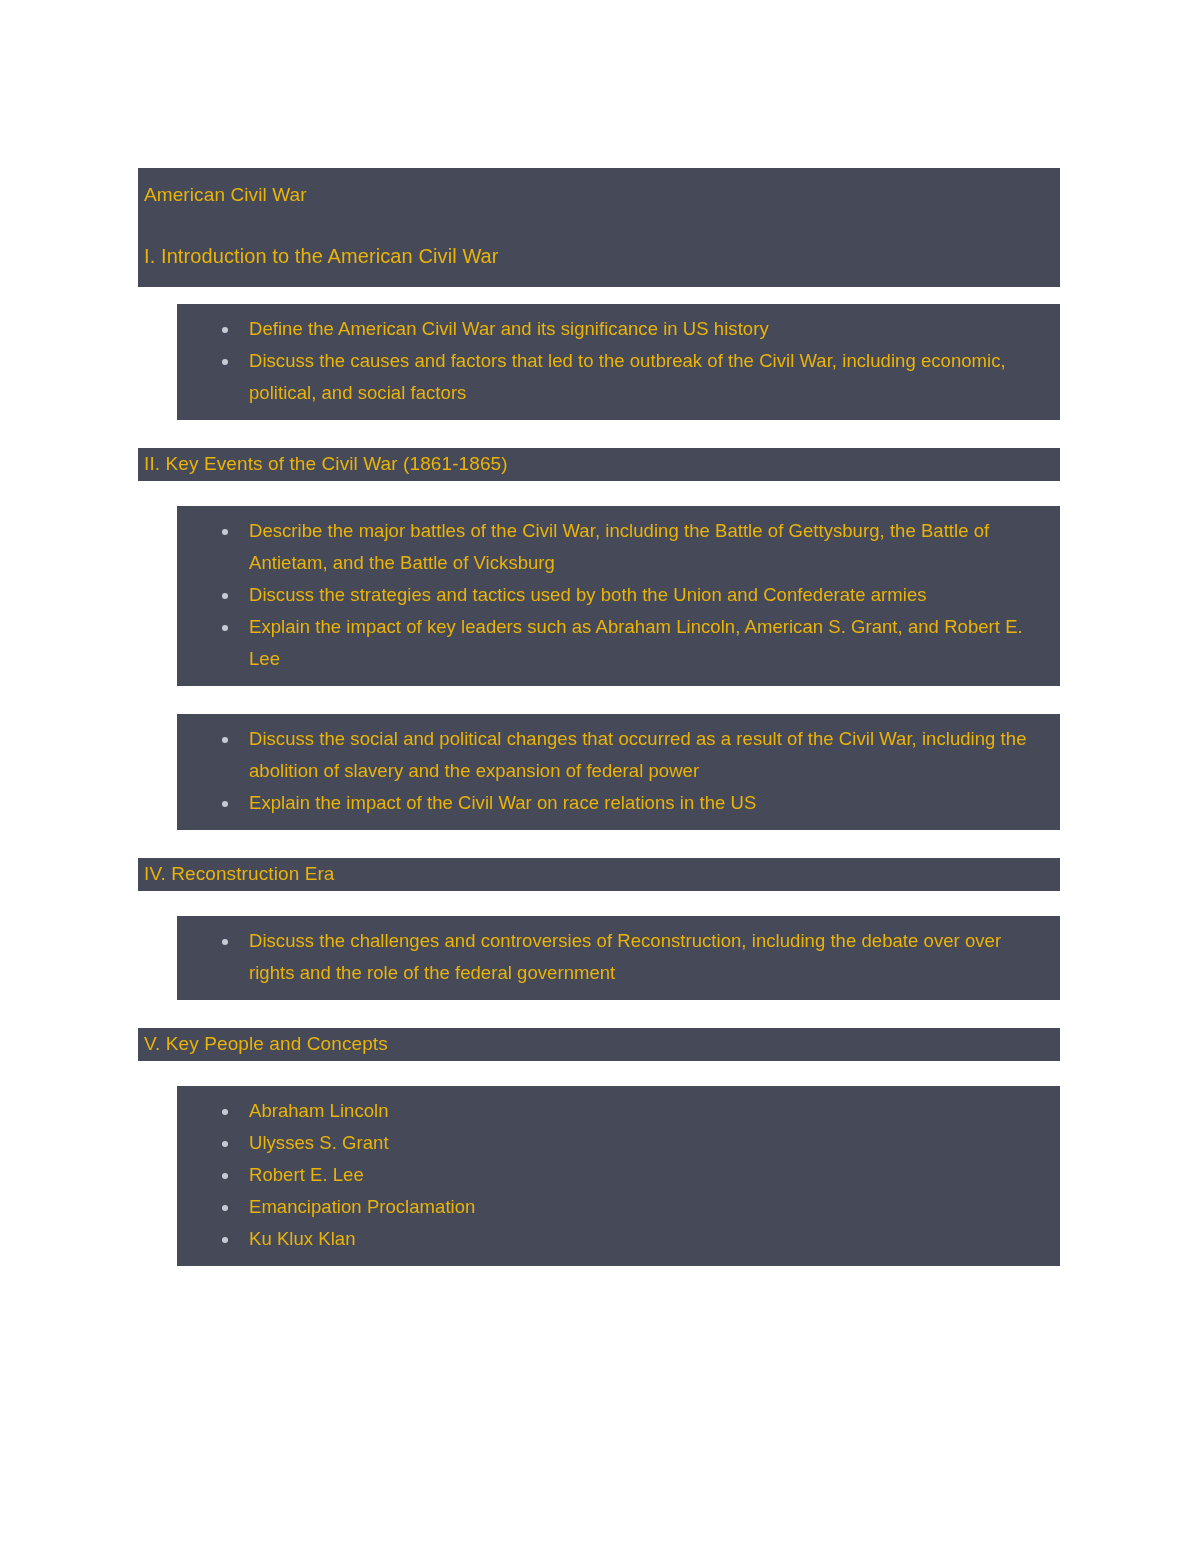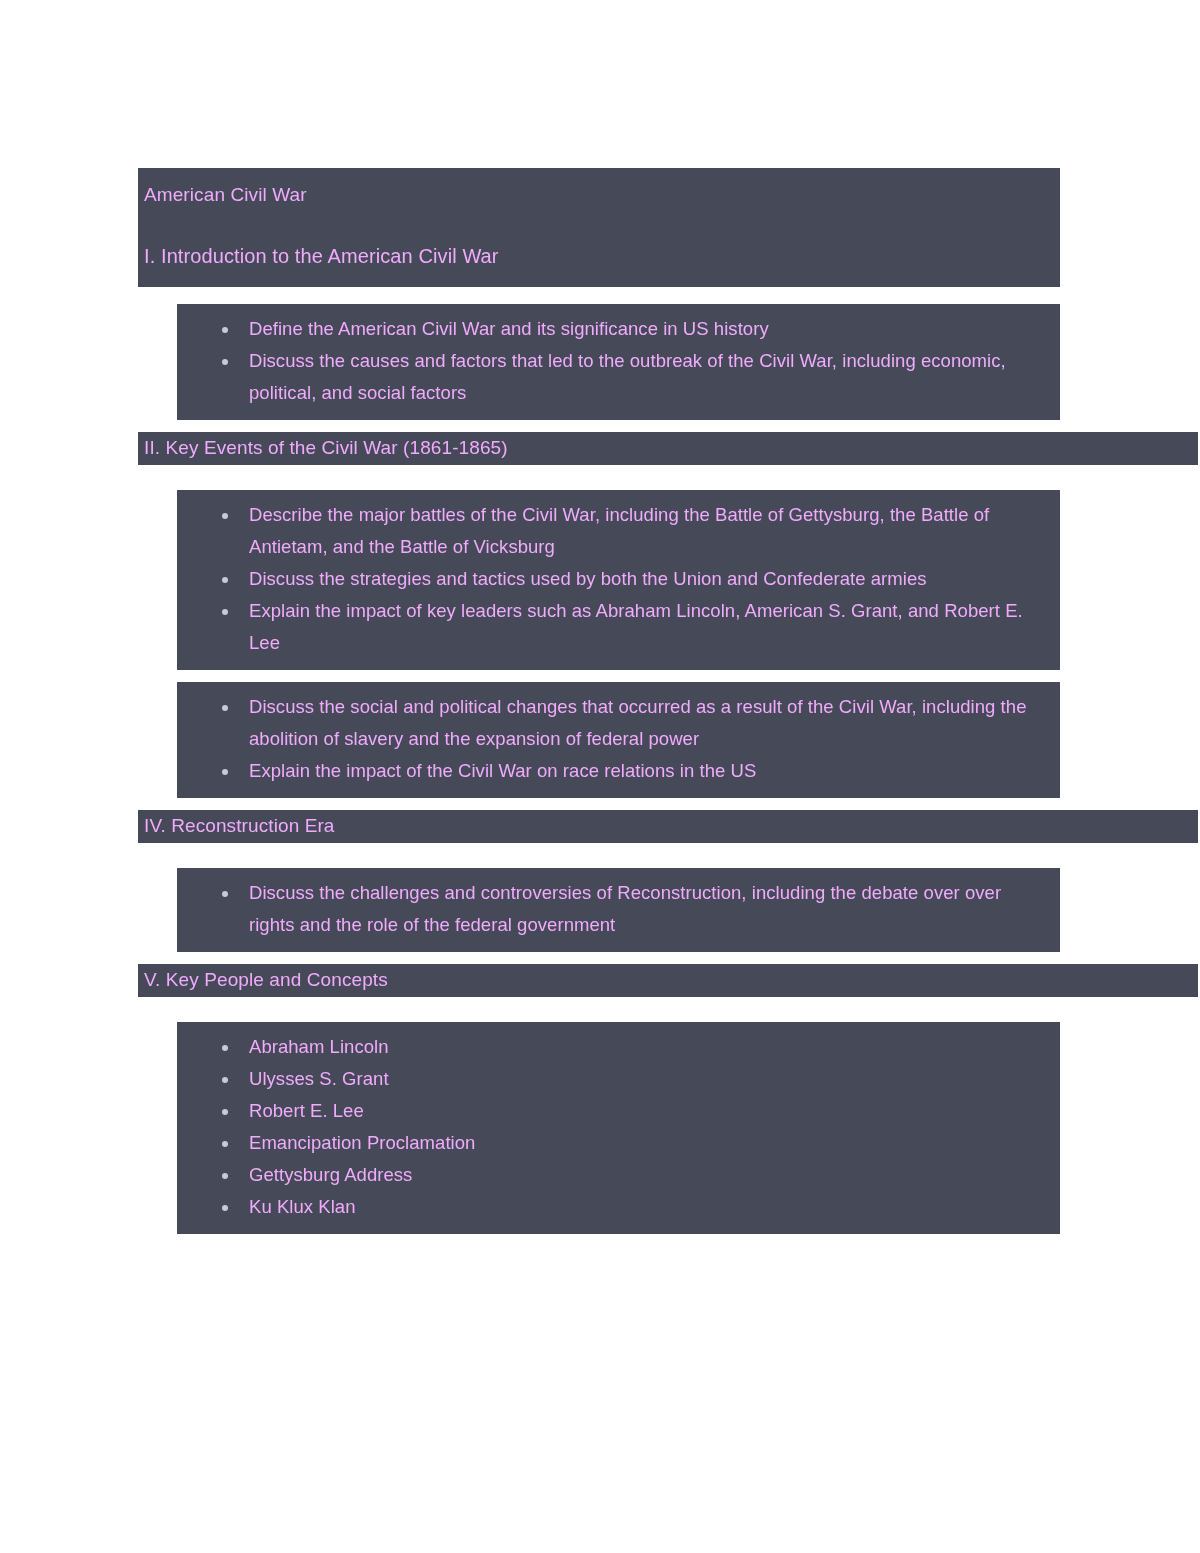--- a/index.html
+++ b/index.html
@@ -27,21 +27,21 @@
   .doc {
     position: absolute;
     left: 138px;
     top: 168px;
     width: 922px;
   }
 
   
   .block {
     background: #464a58;
-    color: #f0abfc;
+    color: #eab308;
     box-sizing: border-box;
   }
 
   .title-block {
     width: 922px;
     padding: 10px 6px 14px 6px;
     margin-bottom: 17px;
   }
 
   .doc-title {
@@ -53,34 +53,34 @@
 
   .doc-subtitle {
     font-size: 20px;
     line-height: 33px;
     letter-spacing: 0.1px;
     margin-top: 29px;
     white-space: pre;
   }
 
   .section-header {
-    width: 1060px;
+    width: 922px;
     padding: 4px 6px 5px 6px;
     font-size: 19px;
     line-height: 24px;
     letter-spacing: 0.1px;
     margin-bottom: 25px;
     white-space: pre;
   }
 
   .bullet-block {
     margin-left: 39px;
     width: 883px;
     padding: 9px 12px 11px 0;
-    margin-bottom: 12px;
+    margin-bottom: 28px;
   }
 
   ul.bullets {
     list-style: none;
     margin: 0;
     padding: 0;
   }
 
   ul.bullets > li {
     position: relative;
@@ -147,19 +147,18 @@
       </ul>
     </div>
 
     <div class="block section-header">V. Key People and Concepts</div>
     <div class="block bullet-block">
       <ul class="bullets tight">
         <li>Abraham Lincoln</li>
         <li>Ulysses S. Grant</li>
         <li>Robert E. Lee</li>
         <li>Emancipation Proclamation</li>
-        <li>Gettysburg Address</li>
         <li>Ku Klux Klan</li>
       </ul>
     </div>
 
   </div>
 </div>
 
 </body></html>

